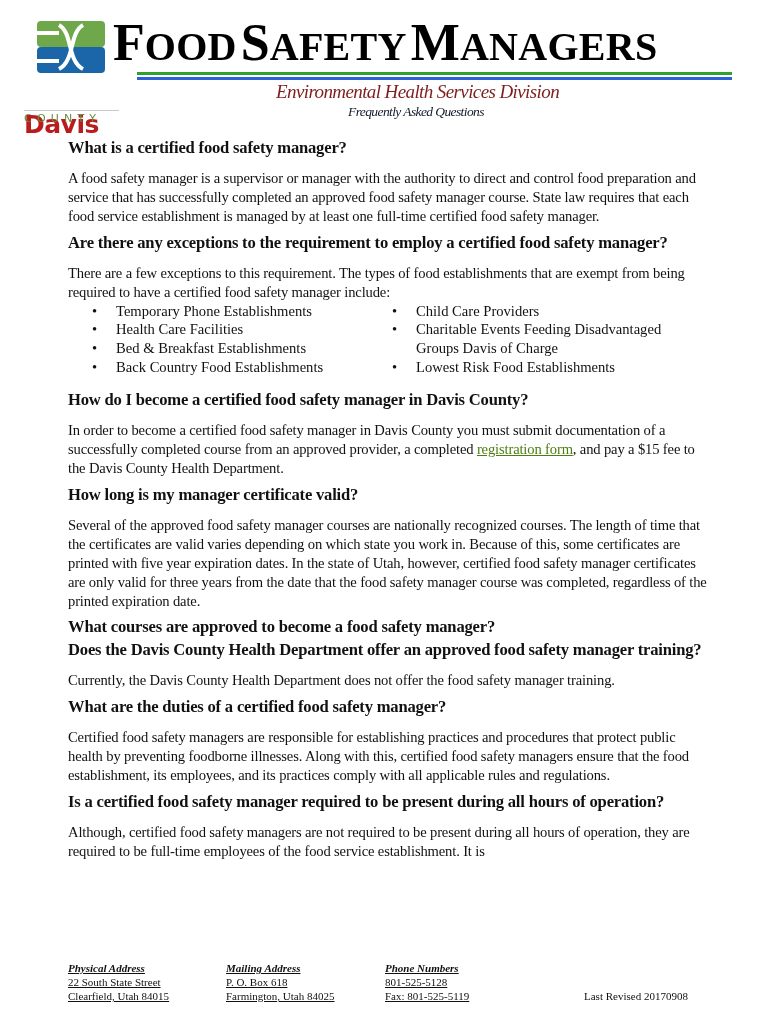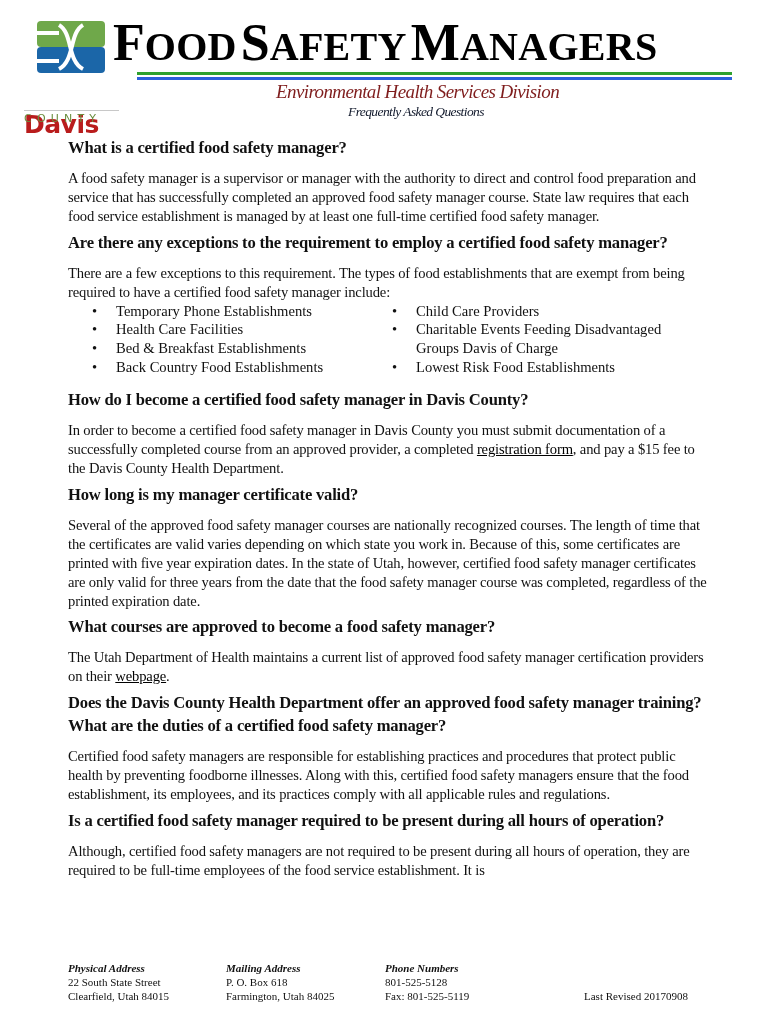--- a/index.html
+++ b/index.html
@@ -17,33 +17,33 @@
   .rule-green { position: absolute; left: 137px; top: 72px; width: 595px; height: 3px; background: #2fa12f; }
   .rule-blue { position: absolute; left: 137px; top: 77px; width: 595px; height: 3px; background: #2d5fdc; }
 
   .division { position: absolute; left: 276px; top: 81px; font-family: "Liberation Serif", serif; font-style: italic; font-size: 19px; letter-spacing: -0.6px; color: #7f1d1d; white-space: nowrap; }
   .faq-label { position: absolute; left: 348px; top: 104px; font-family: "Liberation Serif", serif; font-style: italic; font-size: 13.5px; letter-spacing: -0.6px; color: #0f172a; white-space: nowrap; }
 
   
   .content { position: absolute; left: 68px; top: 138px; width: 640px; font-family: "Liberation Serif", serif; }
   .q { font-weight: bold; font-size: 16.6px; line-height: 19px; margin: 0 0 4px 0; letter-spacing: -0.2px; }
   .a { font-size: 14.6px; line-height: 18.9px; margin: 12px 0 7px 0; letter-spacing: -0.15px; }
-  .a a { color: #000000; }
+  .a a { color: #4d7c0f; }
   .gap-lg { height: 13px; }
 
   .lists { display: flex; margin: 0 0 0 0; font-size: 14.6px; line-height: 18.9px; }
   .lists ul { list-style: none; margin: 0; padding: 0; }
   .lists li { position: relative; padding-left: 48px; }
   .lists li .bullet { position: absolute; left: 24px; top: 0; }
   .col1 { width: 300px; }
   .col2 { width: 340px; }
 
   
   .footer { position: absolute; top: 961px; left: 68px; width: 640px; font-family: "Liberation Serif", serif; font-size: 11px; line-height: 14px; }
-  .fcol { position: absolute; top: 0; }
+  .fcol { position: absolute; top: 0; text-decoration: underline; }
   .fcol .fh { font-weight: bold; font-style: italic; }
   .revised { position: absolute; left: 516px; top: 28px; white-space: nowrap; }
 </style>
 </head>
 <body>
 
 <div>
   <svg class="logo" viewBox="0 0 68 52">
     <rect x="0" y="0" width="68" height="26" rx="4" fill="#6fa84a"></rect>
     <rect x="0" y="26" width="68" height="26" rx="4" fill="#1b66a8"></rect>
@@ -96,25 +96,25 @@
     <div class="a"><span>In order to become a certified food safety manager in Davis County you must submit documentation of a successfully completed course from an approved provider, a completed </span><a href="#">registration form</a><span>, and pay a $15 fee to the Davis County Health Department.</span></div>
   </div>
 
   <div>
     <div class="q">How long is my manager certificate valid?</div>
     <div class="a">Several of the approved food safety manager courses are nationally recognized courses. The length of time that the certificates are valid varies depending on which state you work in. Because of this, some certificates are printed with five year expiration dates. In the state of Utah, however, certified food safety manager certificates are only valid for three years from the date that the food safety manager course was completed, regardless of the printed expiration date.</div>
   </div>
 
   <div>
     <div class="q">What courses are approved to become a food safety manager?</div>
-    <div class="a"><span>The Utah Department of Health maintains a current list of approved food safety manager certification providers on their </span><a href="#">webpage</a><span>.</span></div>
   </div>
 
   <div>
     <div class="q">Does the Davis County Health Department offer an approved food safety manager training?</div>
+    <div class="a">Currently, the Davis County Health Department does not offer the food safety manager training.</div>
   </div>
 
   <div>
     <div class="q">What are the duties of a certified food safety manager?</div>
     <div class="a">Certified food safety managers are responsible for establishing practices and procedures that protect public health by preventing foodborne illnesses. Along with this, certified food safety managers ensure that the food establishment, its employees, and its practices comply with all applicable rules and regulations.</div>
   </div>
 
   <div>
     <div class="q">Is a certified food safety manager required to be present during all hours of operation?</div>
     <div class="a">Although, certified food safety managers are not required to be present during all hours of operation, they are required to be full-time employees of the food service establishment. It is</div>

